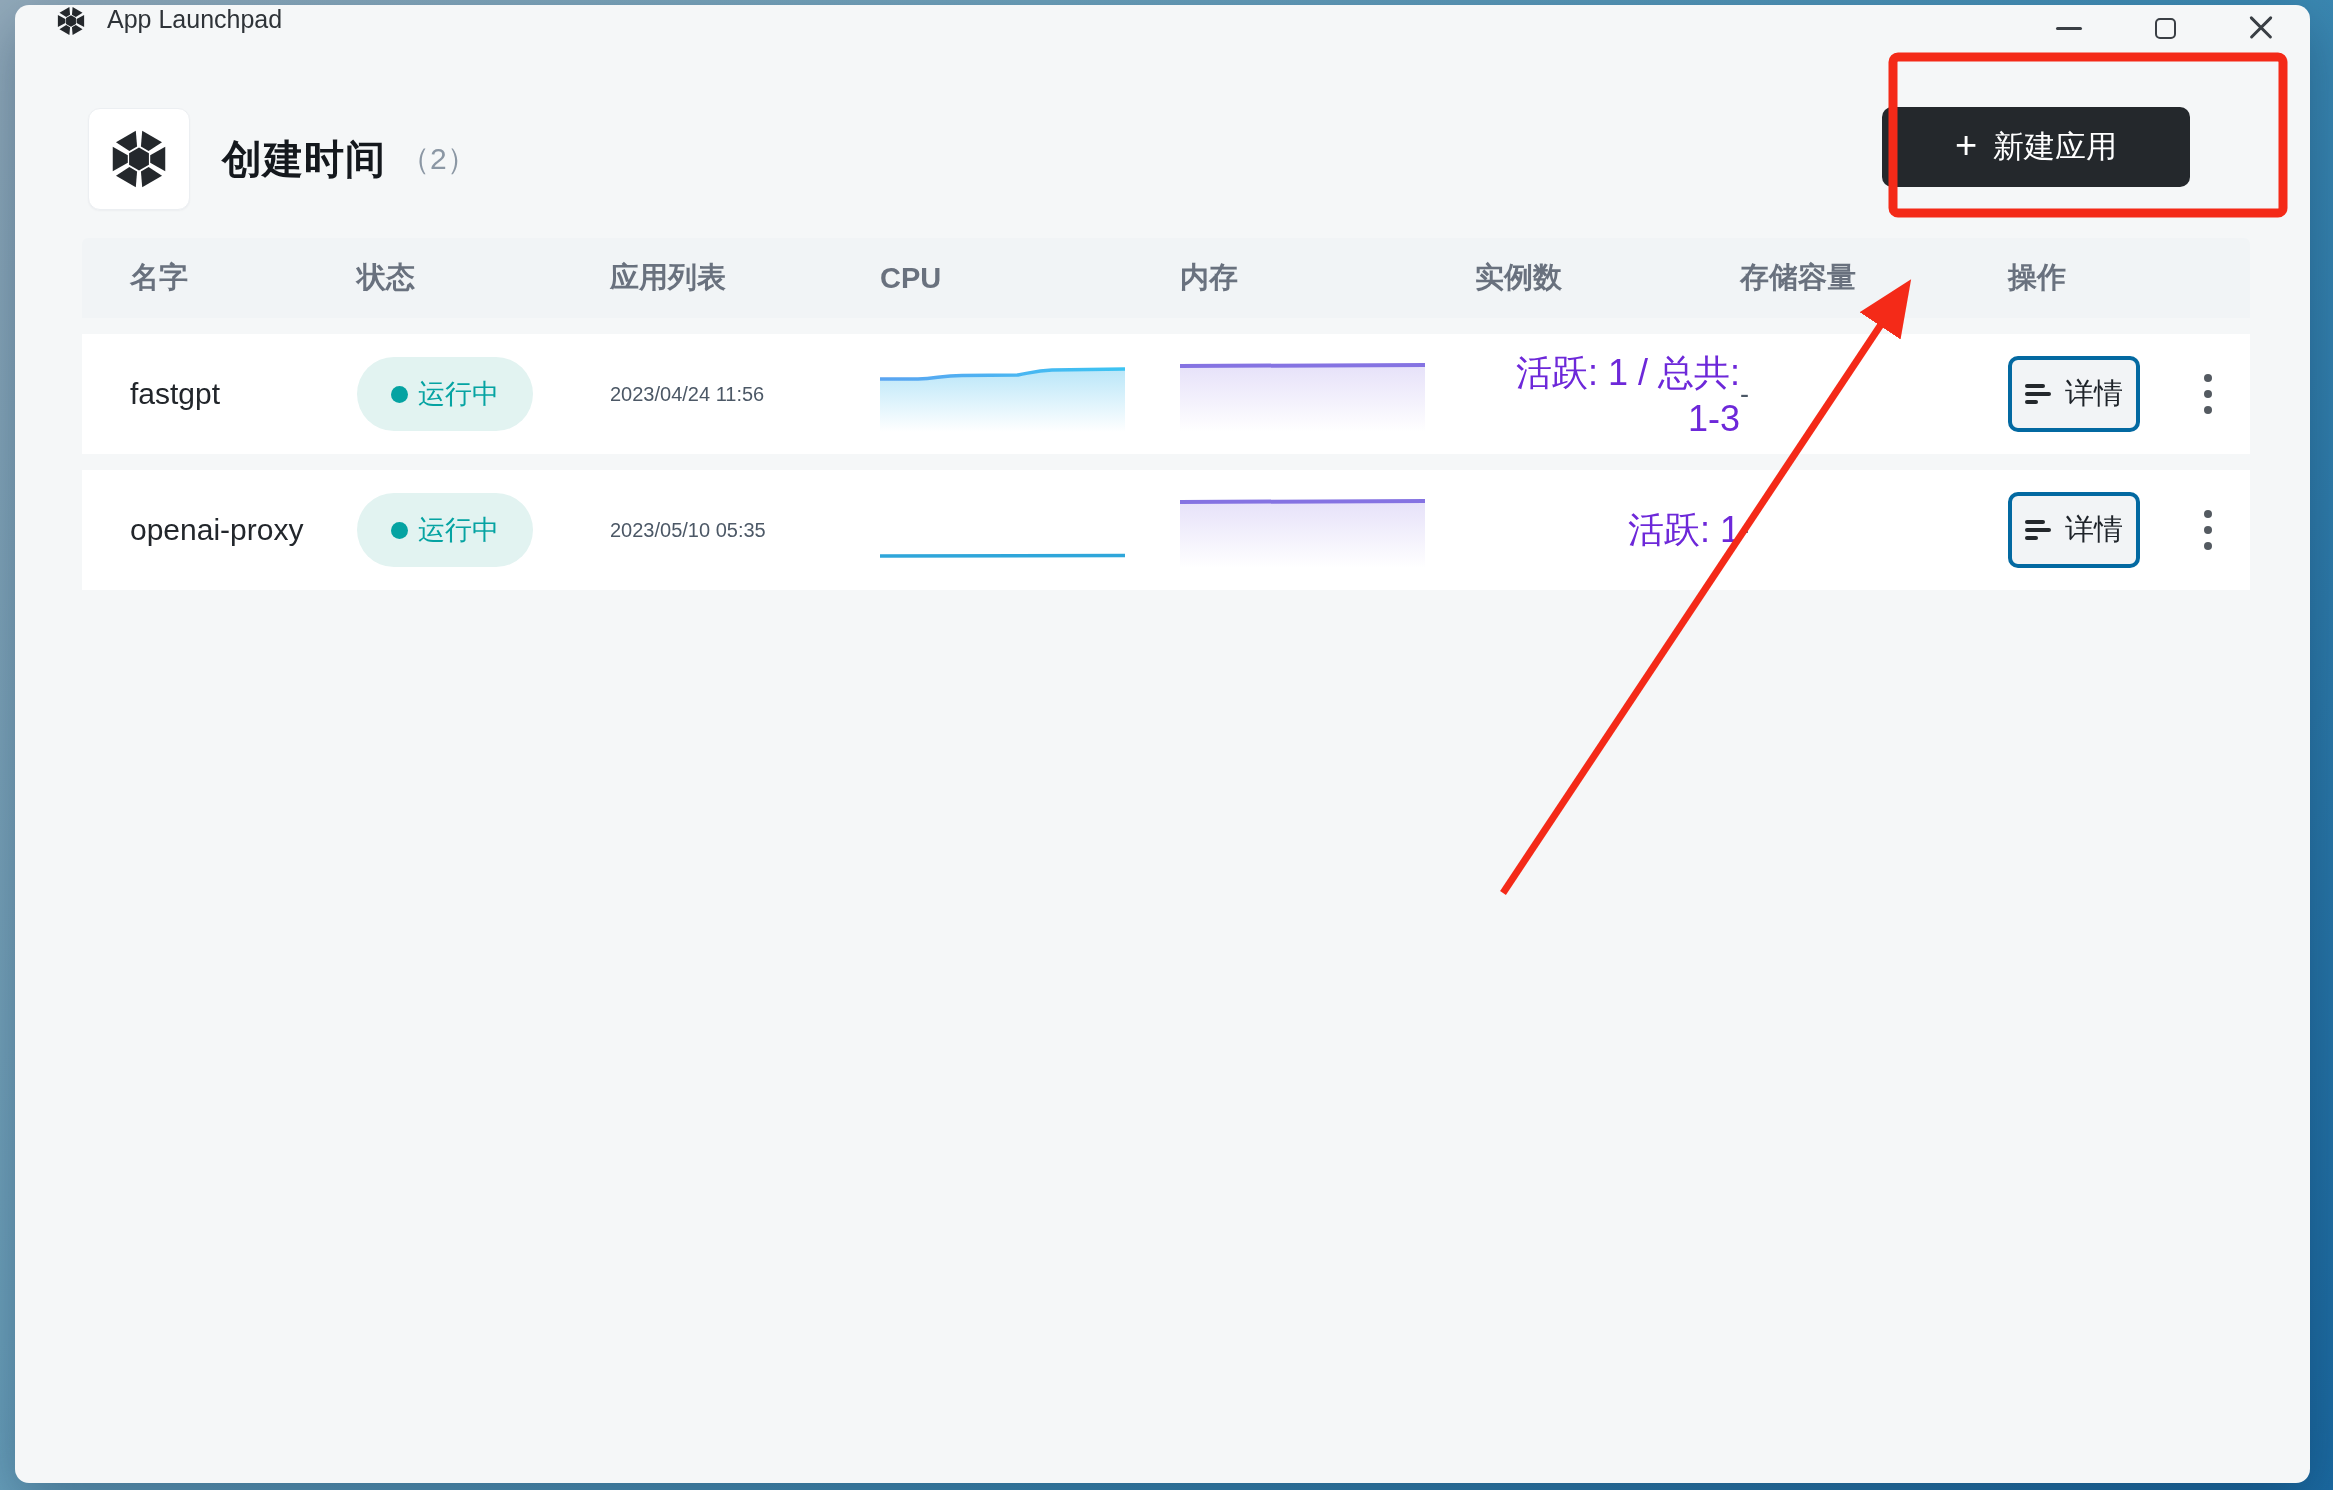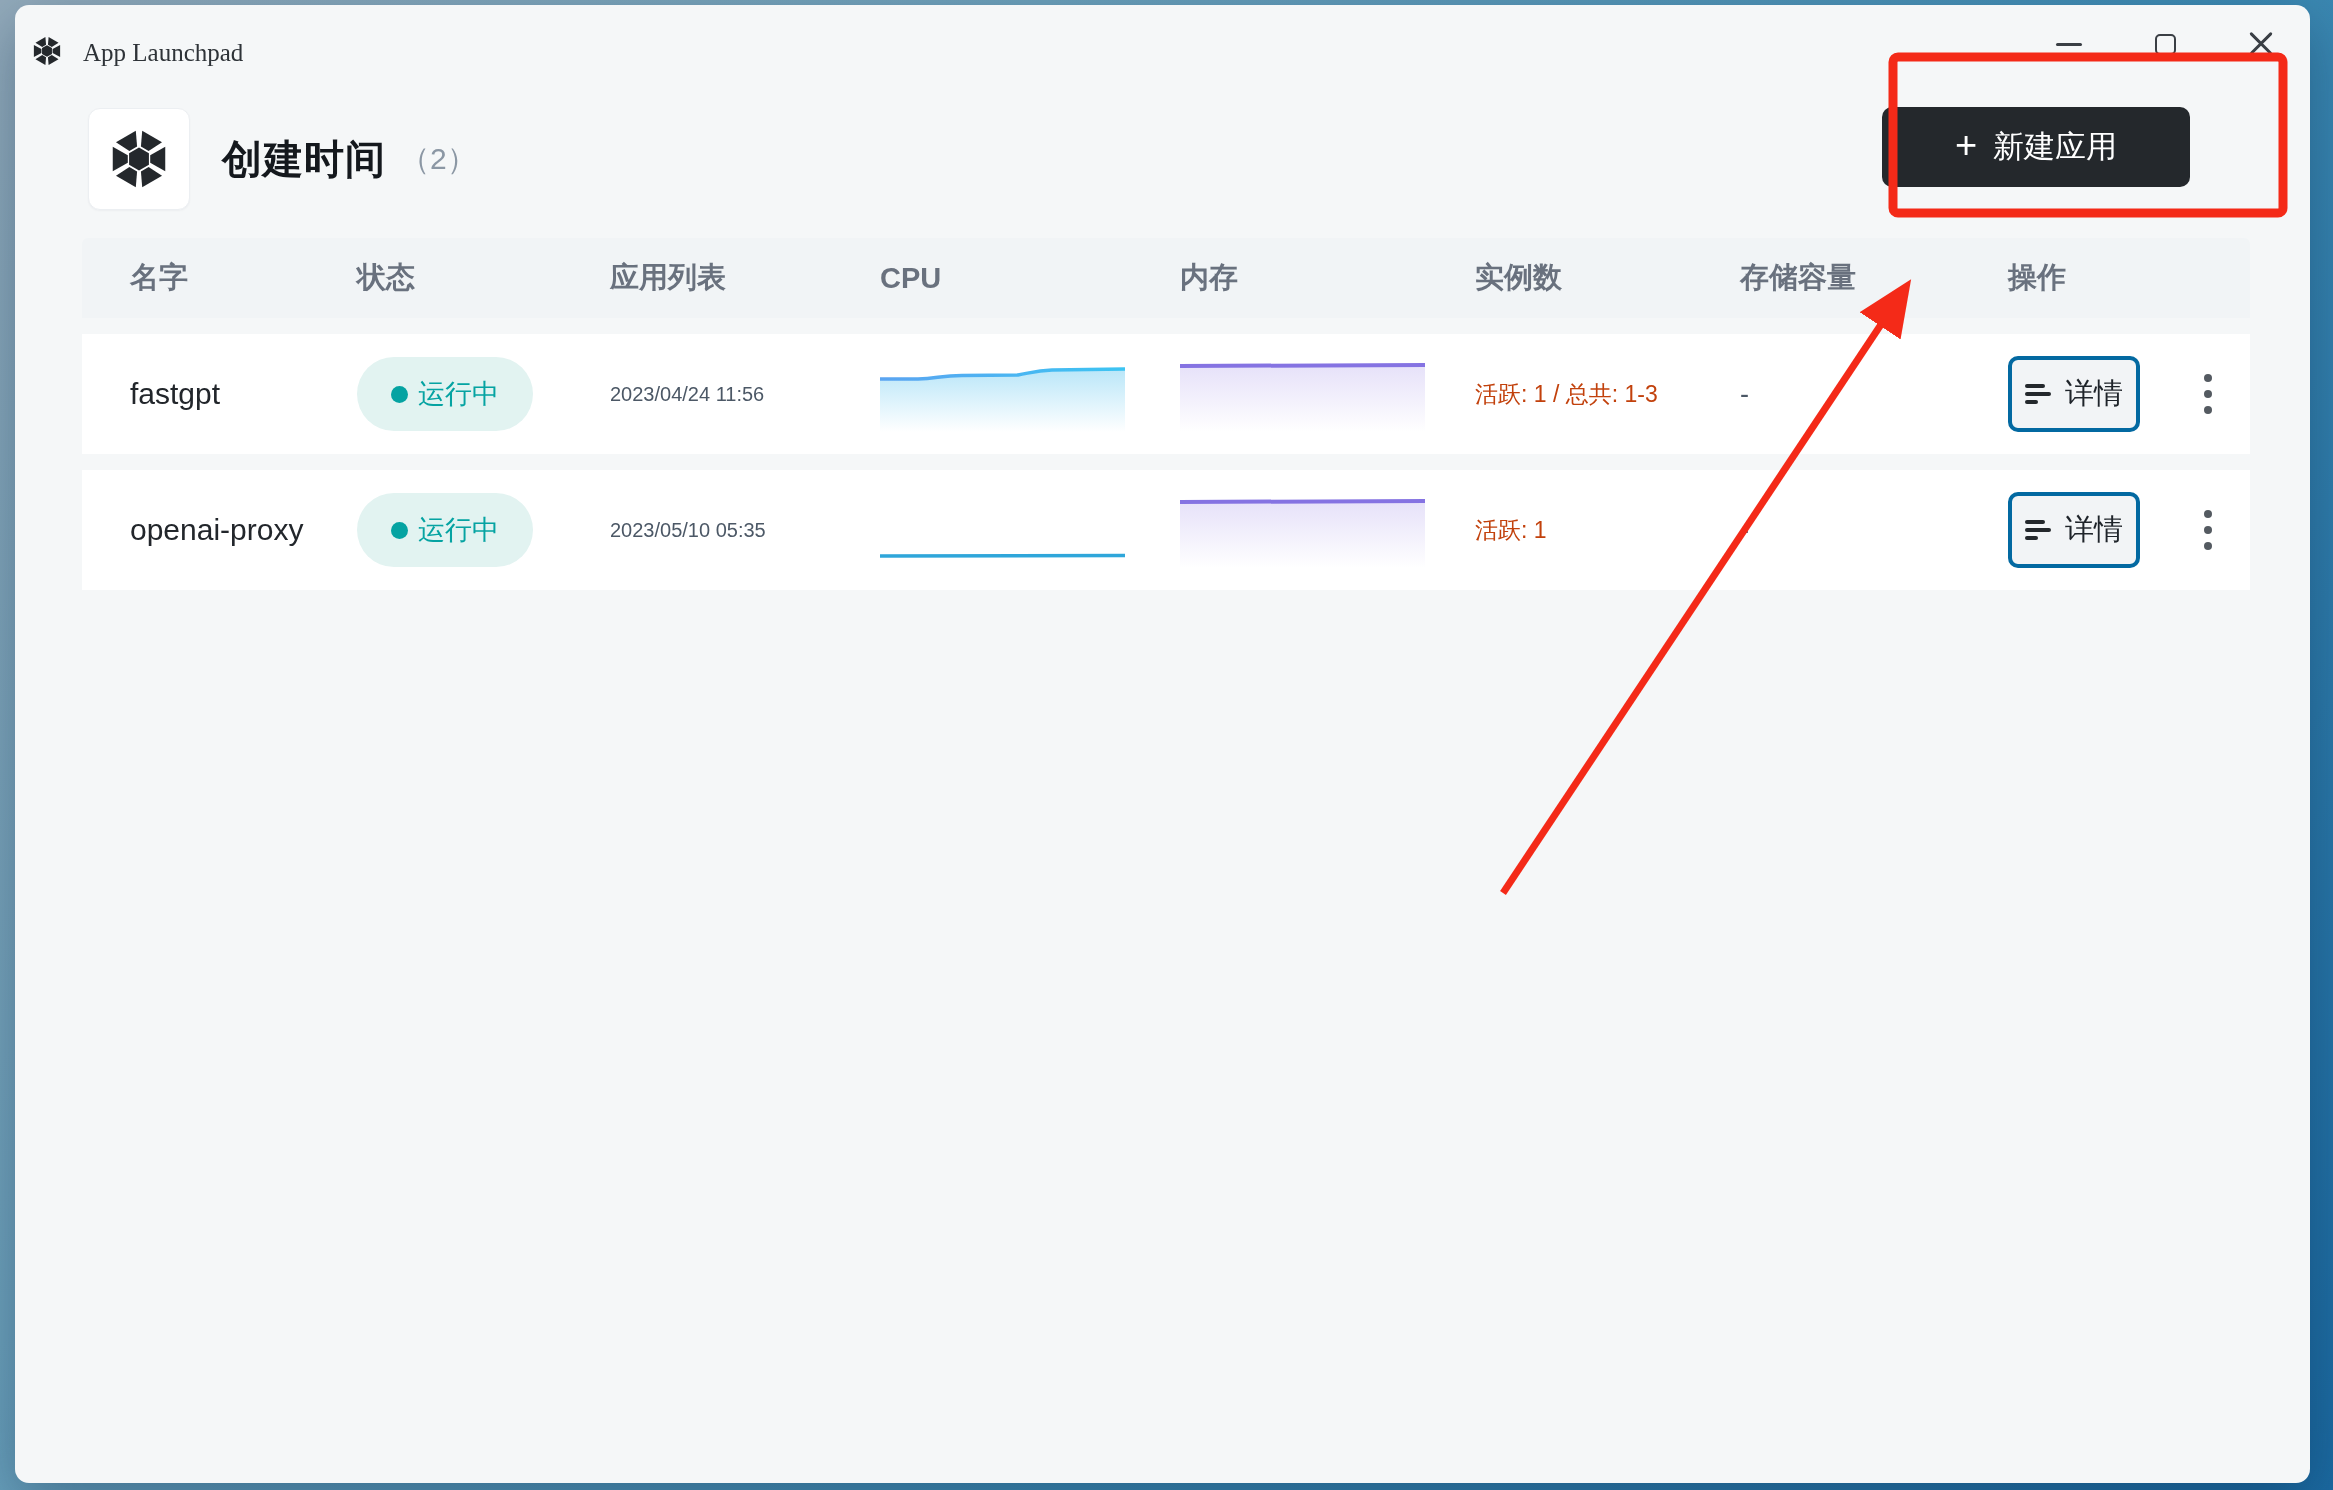--- a/index.html
+++ b/index.html
@@ -14,21 +14,21 @@
   .window{
     position:absolute; left:15px; top:5px; width:2295px; height:1478px;
     background:#f5f7f8; border-radius:14px;
     box-shadow:0 18px 60px rgba(0,30,60,.35);
     overflow:hidden;
   }
 
   
   .titlebar{
     position:absolute; top:0; left:0; right:0; height:62px;
-    display:flex; align-items:flex-end; padding:0 26px 0 16px;font-family:Liberation Serif, serif;
+    display:flex; align-items:flex-start; padding:0 26px 0 40px;
   }
   .titlebar .logo{ width:32px; height:32px; flex:0 0 auto; }
   .titlebar .win-title{ margin-left:20px; font-size:25px; color:#2e3338; }
   .win-controls{ margin-left:auto; display:flex; align-items:center; gap:50px; }
   .win-btn{ width:46px; height:46px; display:flex; align-items:center; justify-content:center;
             background:none; border:none; cursor:pointer; }
   .glyph-min{ width:26px; height:3px; background:#3a3f45; border-radius:2px; }
   .glyph-max{ width:21px; height:21px; border:2.5px solid #3a3f45; border-radius:5px; background:transparent; }
   .glyph-close{ position:relative; width:26px; height:26px; }
   .glyph-close:before,.glyph-close:after{
@@ -65,21 +65,21 @@
   .tgrid{
     display:grid;
     grid-template-columns:227px 253px 270px 300px 295px 265px 268px 242px;
     align-items:center; padding-left:48px;
   }
   .thead{ height:80px; background:#f1f4f6; border-radius:6px 6px 0 0; }
   .thead span{ font-size:29px; color:#69717e;font-weight:bold; }
   .trow{ height:120px; background:#ffffff; margin-top:16px; }
   .cell-name{ font-size:30px; color:#22262b; }
   .cell-date{ font-size:20px; color:#4c5866; }
-  .cell-instances{ font-size:23px; color:#c2410c; }
+  .cell-instances{ font-size:36px; color:#6d28d9;text-align:right; }
   .cell-storage{ font-size:27px; color:#4c5866; }
 
   .status-badge{
     display:inline-flex; align-items:center; gap:10px;
     height:74px; padding:0 34px; border-radius:40px;
     background:#e2f3f1; width:max-content;
   }
   .status-dot{ width:17px; height:17px; border-radius:50%; background:#05a3a2; }
   .status-text{ font-size:27px; color:#05a3a2; }
 

